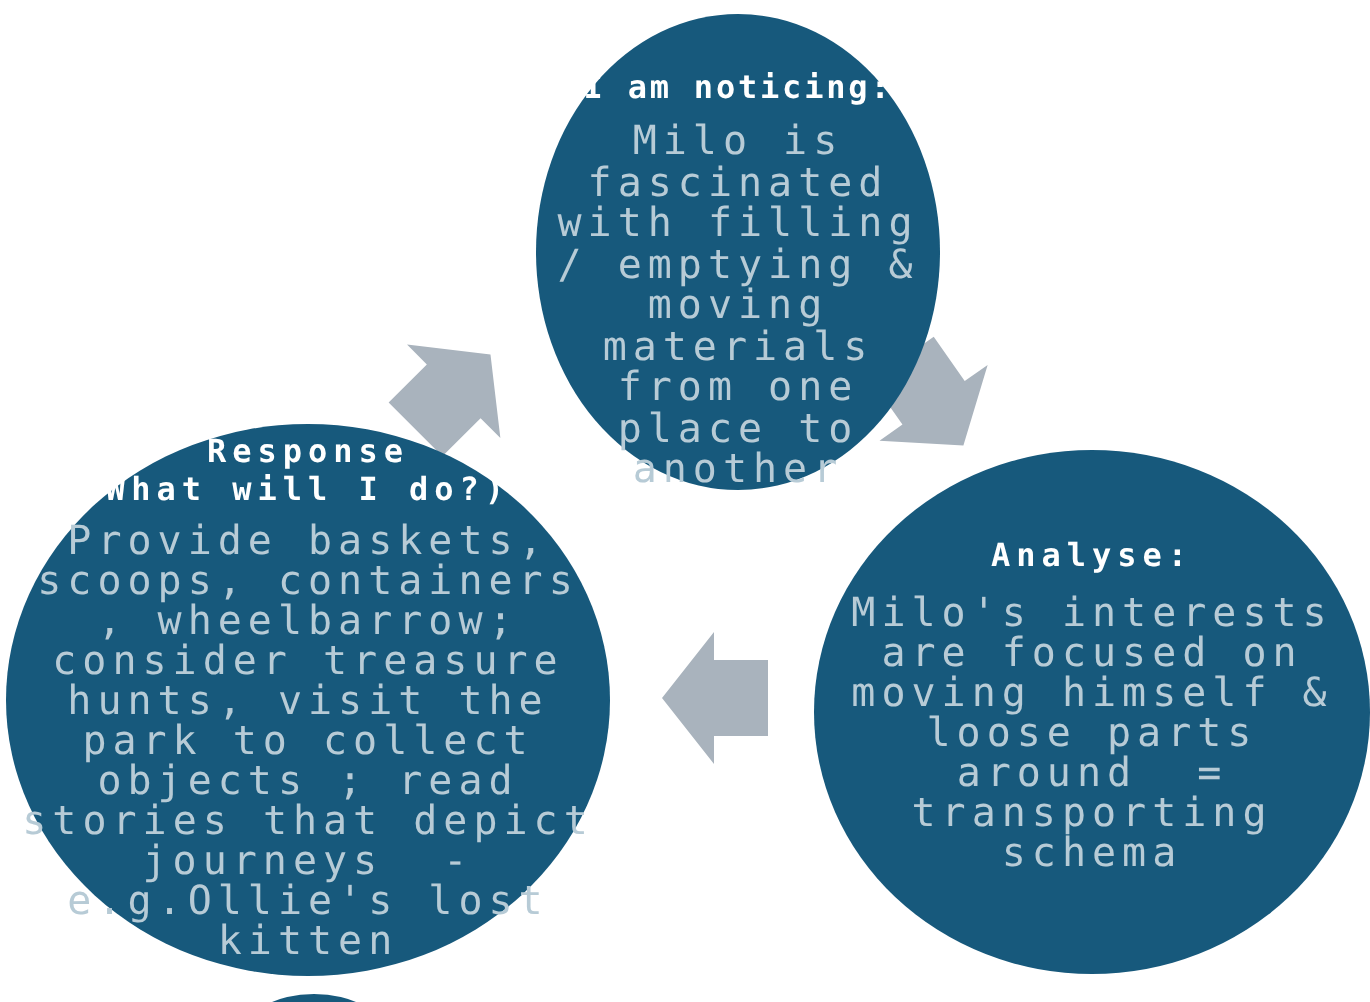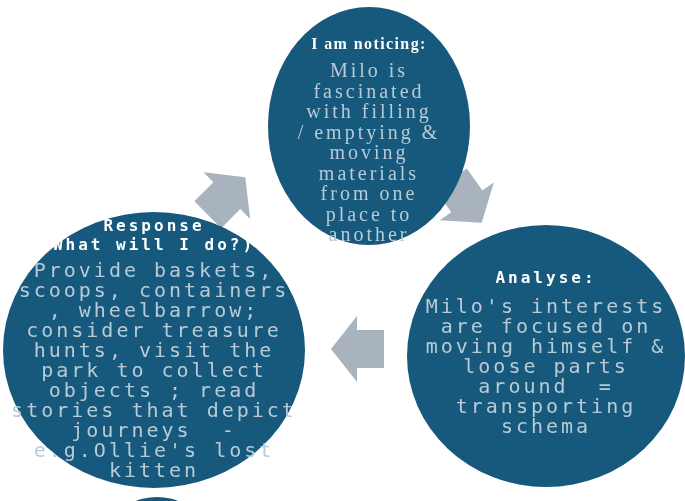--- a/index.html
+++ b/index.html
@@ -19,21 +19,21 @@
     background: var(--background);
     font-family: "DejaVu Sans Mono", "Liberation Mono", monospace;
   }
   .node {
     position: absolute;
     border-radius: 50%;
     background: var(--circle-color);
     z-index: 2;
     text-align: center;
   }
-  .node-top   { left: 268px; top: 7px;   width: 202px; height: 238px; padding-top: 26px; font-family: Liberation Serif, serif; }
+  .node-top   { left: 268px; top: 7px;   width: 202px; height: 238px; padding-top: 26px; }
   .node-left  { left: 3px;   top: 212px; width: 302px; height: 276px; padding-top: 4px; }
   .node-right { left: 407px; top: 225px; width: 278px; height: 262px; padding-top: 42px; }
   .heading {
     color: var(--heading-color);
     font-weight: bold;
     font-size: 16px;
     white-space: pre-wrap;
     line-height: 21px;
   }
   .node-top .heading   { letter-spacing: 1.4px; margin-bottom: 6px; }

